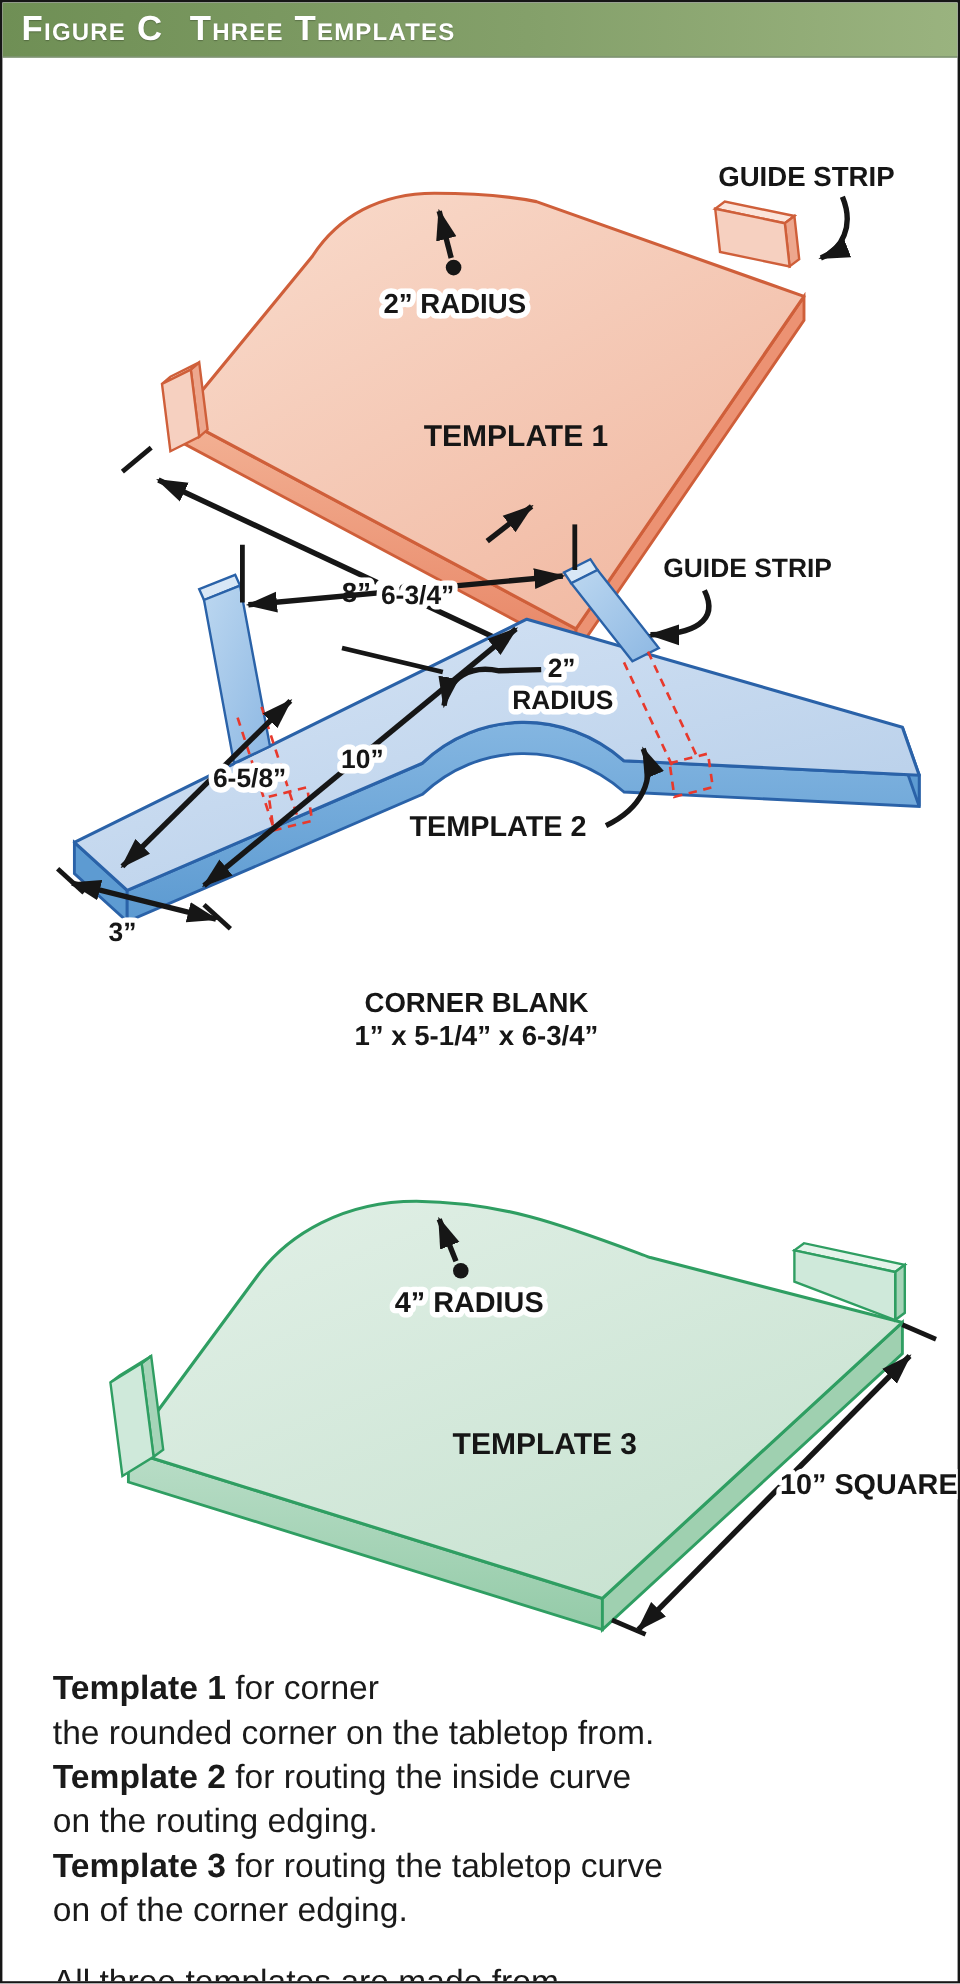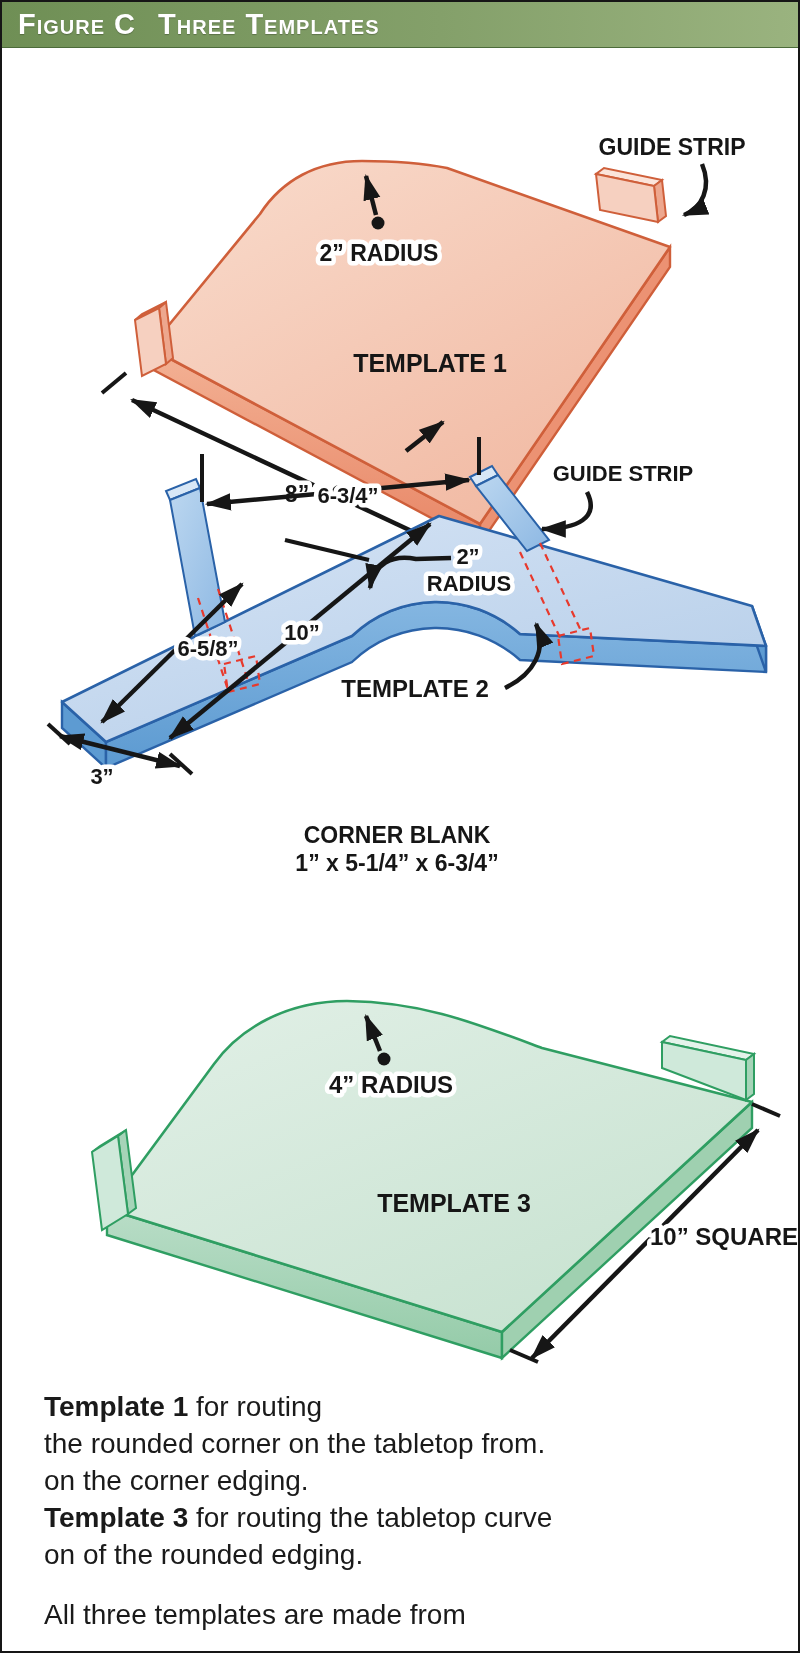--- a/index.html
+++ b/index.html
@@ -160,22 +160,23 @@
       <text x="389" y="1091" font-size="24" text-anchor="middle">4” RADIUS</text>
       <text x="452" y="1210" font-size="25" text-anchor="middle" class="nohalo">TEMPLATE 3</text>
       <line x1="750" y1="1102" x2="778" y2="1114" stroke="#161616" stroke-width="4"></line>
       <line x1="508" y1="1348" x2="536" y2="1360" stroke="#161616" stroke-width="4"></line>
       <line x1="530" y1="1356" x2="756" y2="1128" stroke="#161616" stroke-width="4.5" marker-start="url(#ah)" marker-end="url(#ah)"></line>
       <text x="722" y="1243" font-size="24" text-anchor="middle">10” SQUARE</text>
     </g>
   </svg>
 
   <div class="notes">
-    <div><b>Template 1</b><span> for routing</span></div>
+    <div><b>Template 1</b><span> for corner</span></div>
     <div><span>the rounded corner on the tabletop from.</span></div>
-    <div><span>on the corner edging.</span></div>
+    <div><b>Template 2</b><span> for routing the inside curve</span></div>
+    <div><span>on the routing edging.</span></div>
     <div><b>Template 3</b><span> for routing the tabletop curve</span></div>
-    <div><span>on of the rounded edging.</span></div>
+    <div><span>on of the corner edging.</span></div>
     <div class="para2"><span>All three templates are made from</span></div>
 
   </div>
 
 </div>
 
 </body></html>

